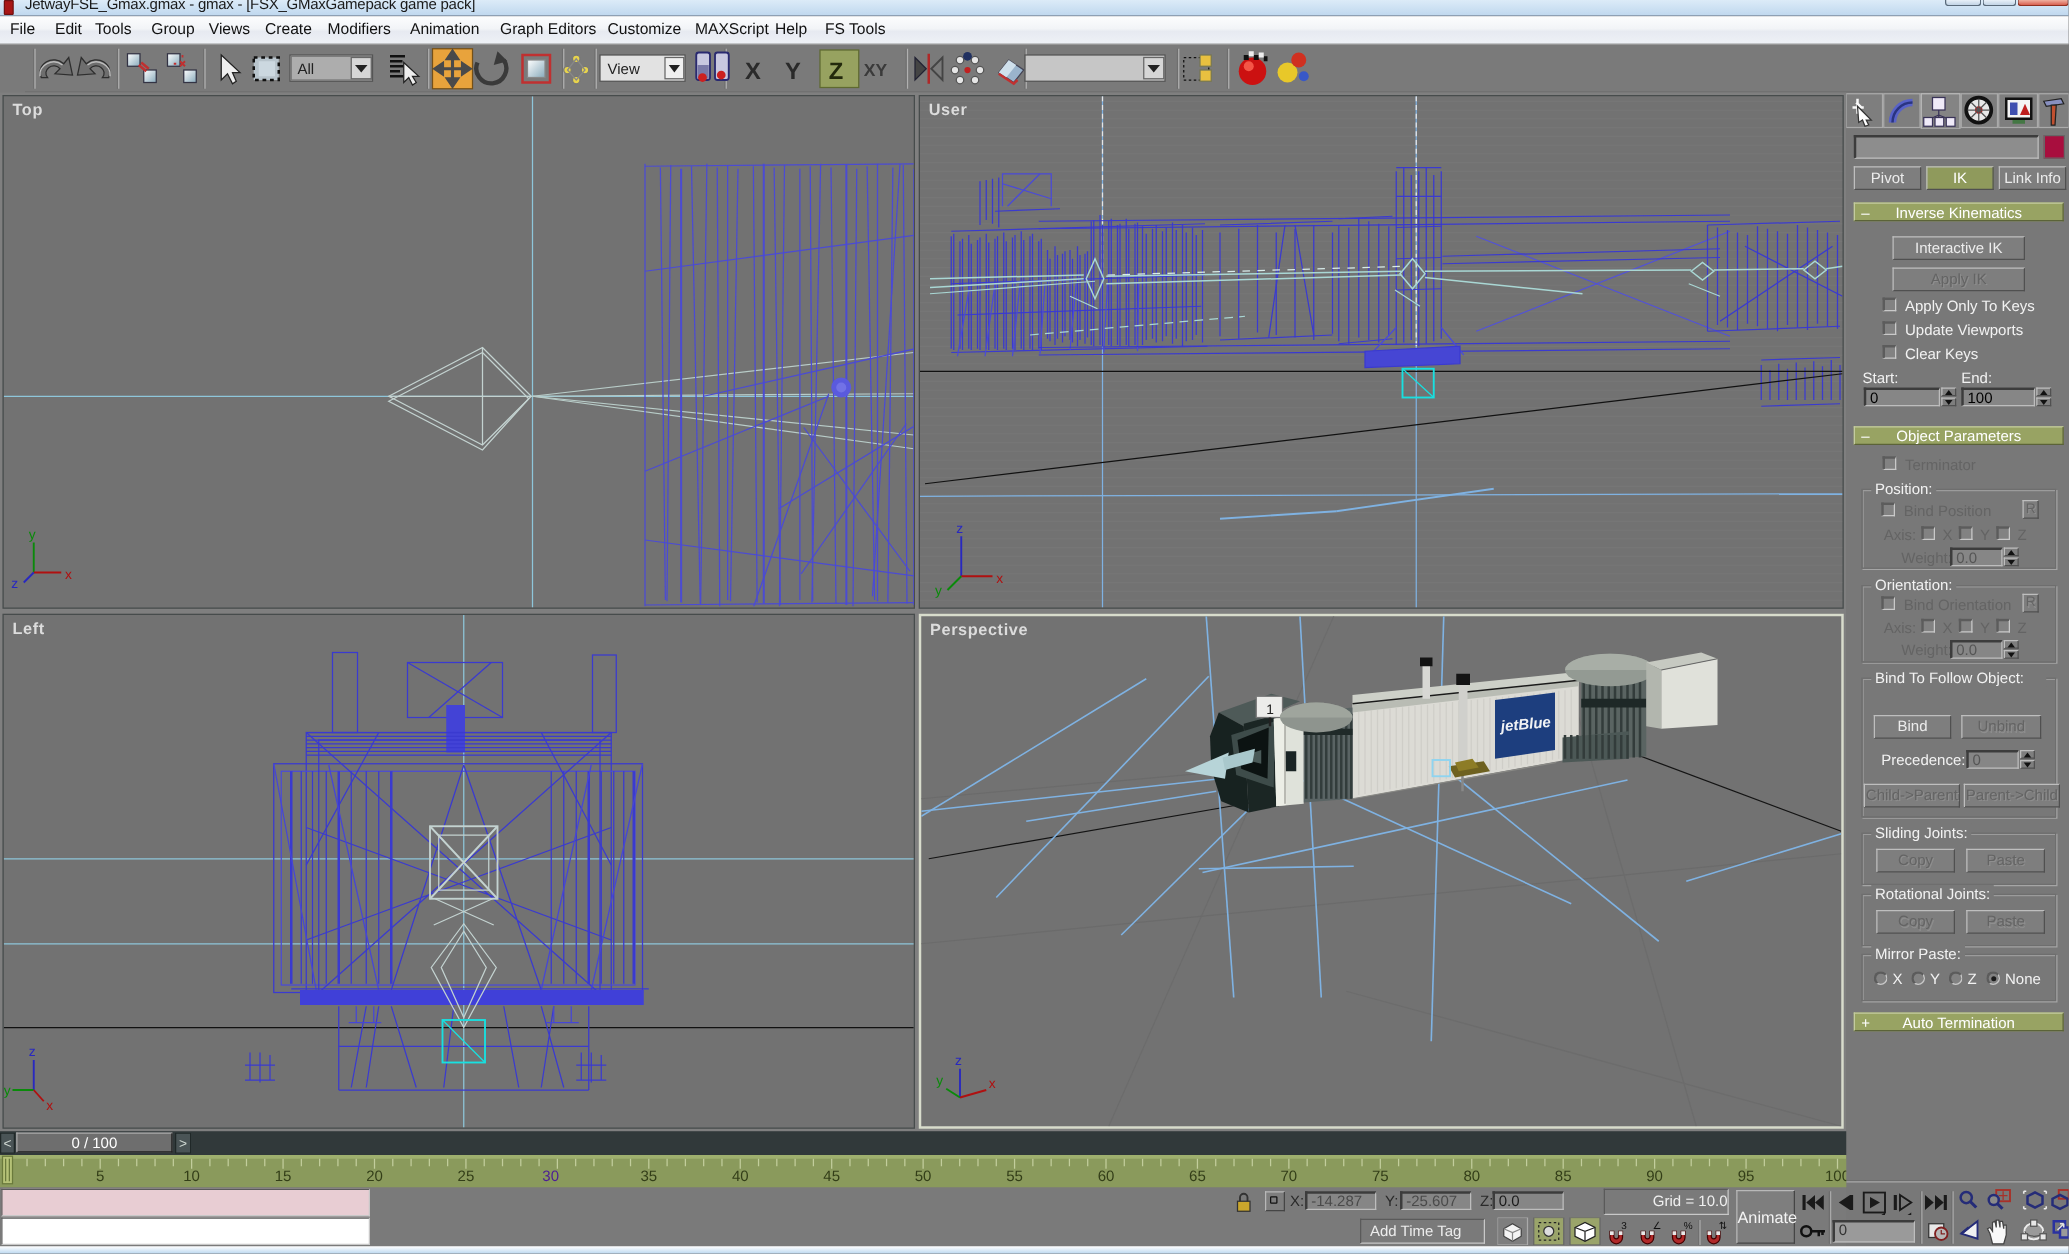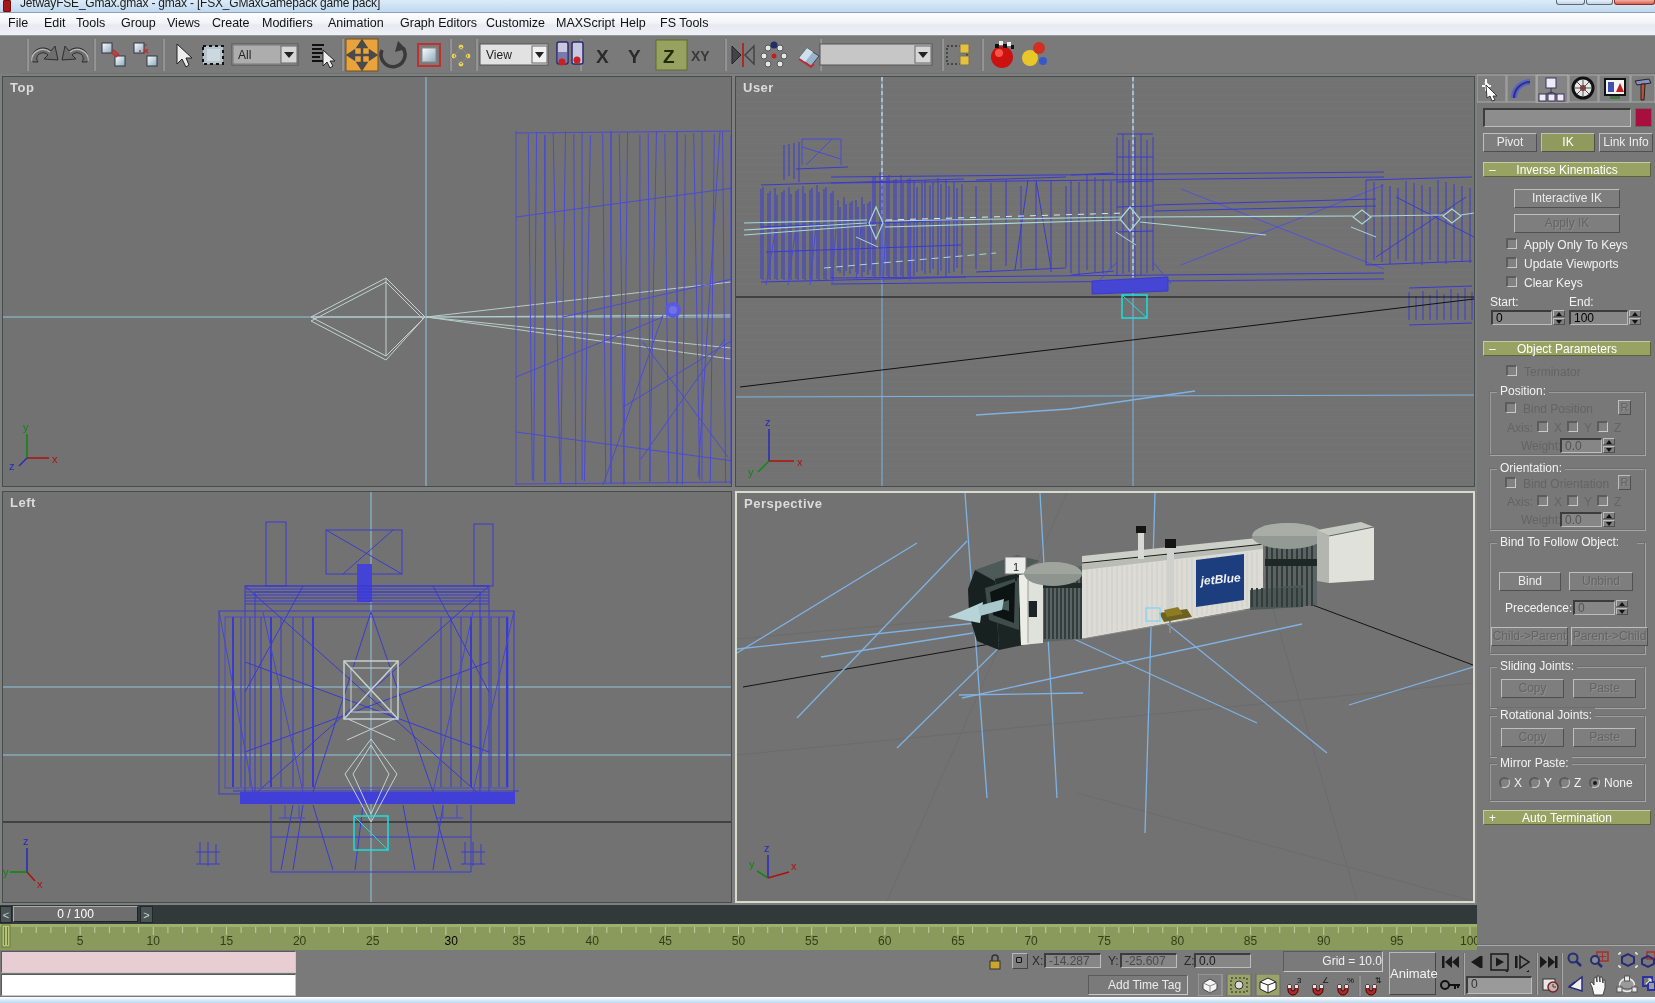--- a/index.html
+++ b/index.html
@@ -1043,21 +1043,21 @@
     <rect x="2" y="1" width="8" height="22" fill="#b5c277" stroke="#6a7a3c"></rect>
     <line x1="4.5" y1="3" x2="4.5" y2="21" stroke="#6a7a3c"></line>
     <line x1="7.5" y1="3" x2="7.5" y2="21" stroke="#6a7a3c"></line>
   </svg>
   <div id="rulernums">
       <div class="abs" style="left:68.15px;top:10px;width:24px;text-align:center;font-size:12px;color:#333e18;">5</div>
       <div class="abs" style="left:141.3px;top:10px;width:24px;text-align:center;font-size:12px;color:#333e18;">10</div>
       <div class="abs" style="left:214.45000000000002px;top:10px;width:24px;text-align:center;font-size:12px;color:#333e18;">15</div>
       <div class="abs" style="left:287.6px;top:10px;width:24px;text-align:center;font-size:12px;color:#333e18;">20</div>
       <div class="abs" style="left:360.75px;top:10px;width:24px;text-align:center;font-size:12px;color:#333e18;">25</div>
-      <div class="abs" style="left:433.90000000000003px;top:10px;width:24px;text-align:right;font-size:12px;color:#000000;">30</div>
+      <div class="abs" style="left:433.90000000000003px;top:10px;width:24px;text-align:left;font-size:12px;color:#4c1d95;">30</div>
       <div class="abs" style="left:507.05000000000007px;top:10px;width:24px;text-align:center;font-size:12px;color:#333e18;">35</div>
       <div class="abs" style="left:580.2px;top:10px;width:24px;text-align:center;font-size:12px;color:#333e18;">40</div>
       <div class="abs" style="left:653.35px;top:10px;width:24px;text-align:center;font-size:12px;color:#333e18;">45</div>
       <div class="abs" style="left:726.5px;top:10px;width:24px;text-align:center;font-size:12px;color:#333e18;">50</div>
       <div class="abs" style="left:799.6500000000001px;top:10px;width:24px;text-align:center;font-size:12px;color:#333e18;">55</div>
       <div class="abs" style="left:872.8000000000001px;top:10px;width:24px;text-align:center;font-size:12px;color:#333e18;">60</div>
       <div class="abs" style="left:945.95px;top:10px;width:24px;text-align:center;font-size:12px;color:#333e18;">65</div>
       <div class="abs" style="left:1019.1000000000001px;top:10px;width:24px;text-align:center;font-size:12px;color:#333e18;">70</div>
       <div class="abs" style="left:1092.25px;top:10px;width:24px;text-align:center;font-size:12px;color:#333e18;">75</div>
       <div class="abs" style="left:1165.4px;top:10px;width:24px;text-align:center;font-size:12px;color:#333e18;">80</div>
@@ -1078,21 +1078,21 @@
   <div class="abs btn3d" style="left:1012px;top:3px;width:16px;height:16px;"></div>
   <div class="abs" style="left:1016px;top:7px;width:6px;height:6px;border:1px solid #111;border-radius:1px;"></div>
   <div class="abs" style="left:1032px;top:4px;color:#2a2a2a;font-size:12px;">X:</div>
   <div class="fld abs" style="left:1044px;top:3px;width:57px;color:#4a4a4a;">-14.287</div>
   <div class="abs" style="left:1108px;top:4px;color:#2a2a2a;font-size:12px;">Y:</div>
   <div class="fld abs" style="left:1120px;top:3px;width:57px;color:#4a4a4a;">-25.607</div>
   <div class="abs" style="left:1184px;top:4px;color:#2a2a2a;font-size:12px;">Z:</div>
   <div class="fld abs" style="left:1194px;top:3px;width:57px;color:#1a1a1a;">0.0</div>
   <div class="abs sunk" style="left:1283px;top:1px;width:100px;height:21px;color:#f0f0f0;font-size:12px;line-height:19px;padding-left:7px;text-align:right;">Grid = 10.0</div>
 
-  <div class="abs sunk" style="left:1088px;top:25px;width:100px;height:20px;color:#ececec;font-size:12px;line-height:18px;padding-left:19px;">Add Time Tag</div>
+  <div class="abs sunk" style="left:1088px;top:25px;width:100px;height:20px;color:#ececec;font-size:12px;line-height:18px;padding-left:7px;">Add Time Tag</div>
 
   <svg class="abs" style="left:1198px;top:24px" width="86" height="22" viewBox="0 0 86 22">
     <rect x="0" y="0" width="24" height="22" fill="#7e7e7e" stroke="#aaa" stroke-width="1"></rect>
     <path d="M5 9 L12 5 L19 9 L19 15 L12 19 L5 15 Z" fill="#f4f4f4" stroke="#444"></path>
     <path d="M5 9 L12 12 L19 9 M12 12 L12 19" fill="none" stroke="#888"></path>
     <rect x="29" y="0" width="24" height="22" fill="#9aa46a" stroke="#666" stroke-width="1"></rect>
     <rect x="33" y="4" width="16" height="14" fill="none" stroke="#222" stroke-dasharray="2 2"></rect>
     <circle cx="41" cy="11" r="4" fill="#ddd" stroke="#333"></circle>
     <rect x="58" y="0" width="24" height="22" fill="#9aa46a" stroke="#666" stroke-width="1"></rect>
     <path d="M62 8 L70 4 L78 8 L78 15 L70 19 L62 15 Z" fill="#fff" stroke="#222"></path>

